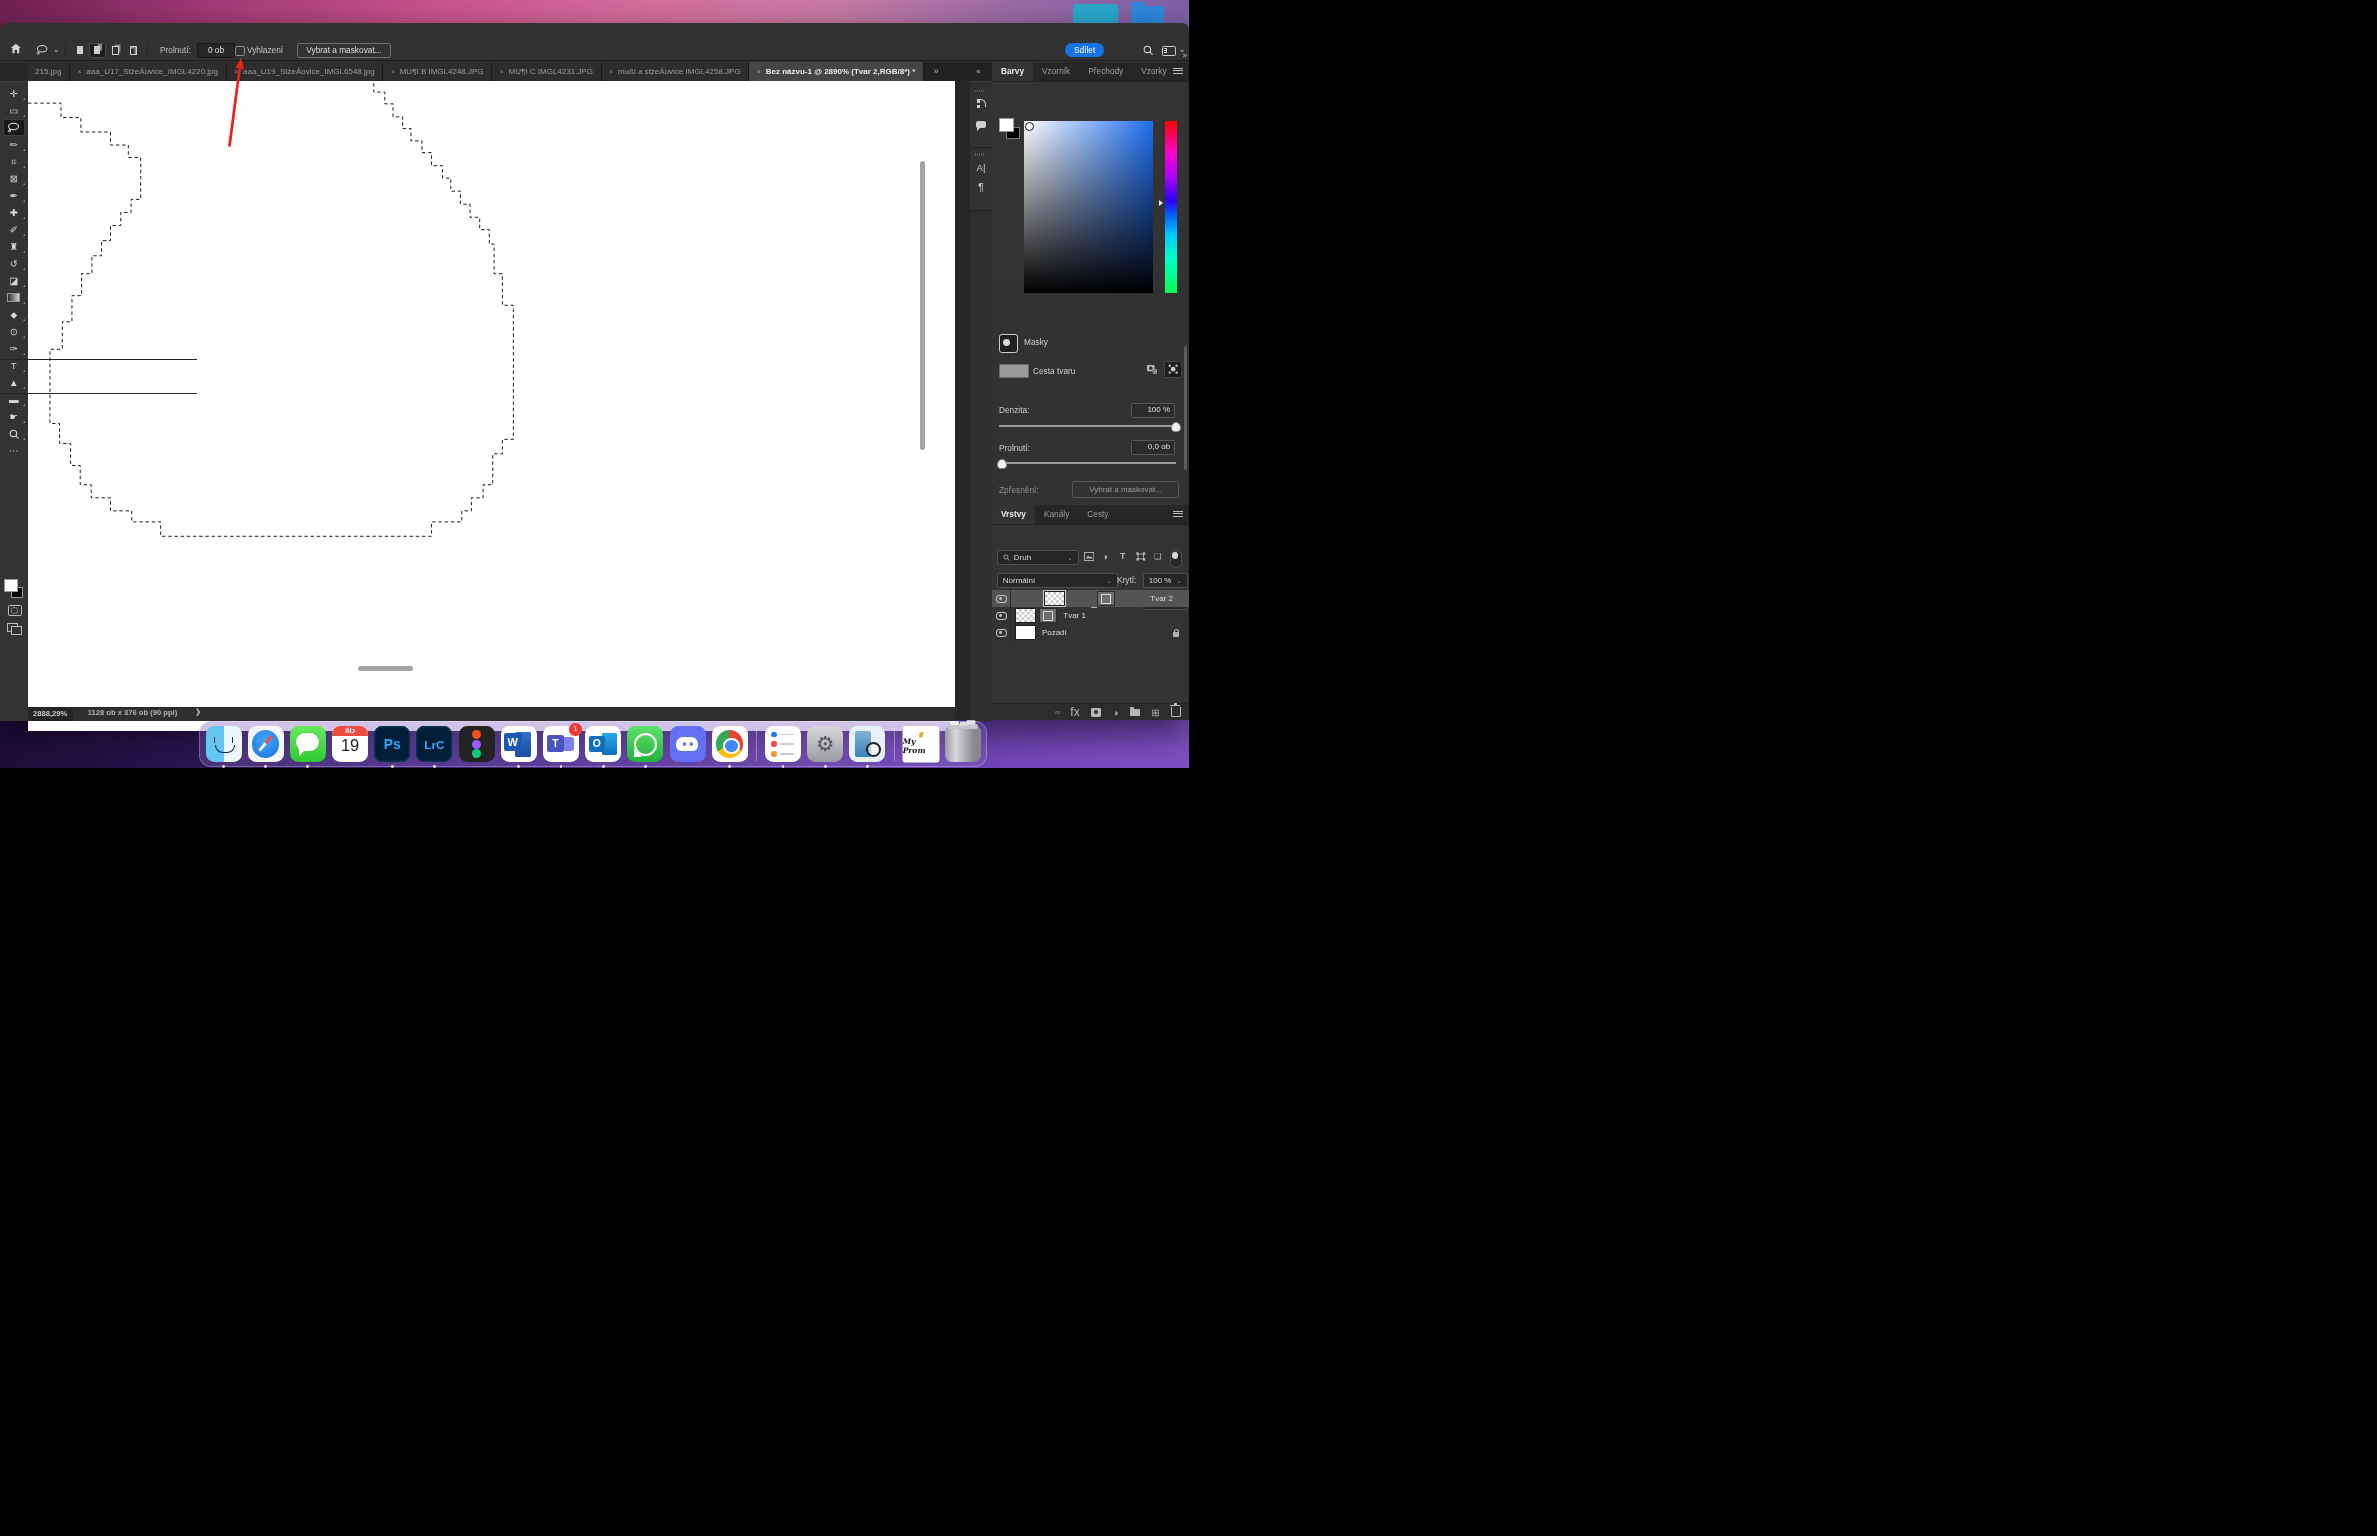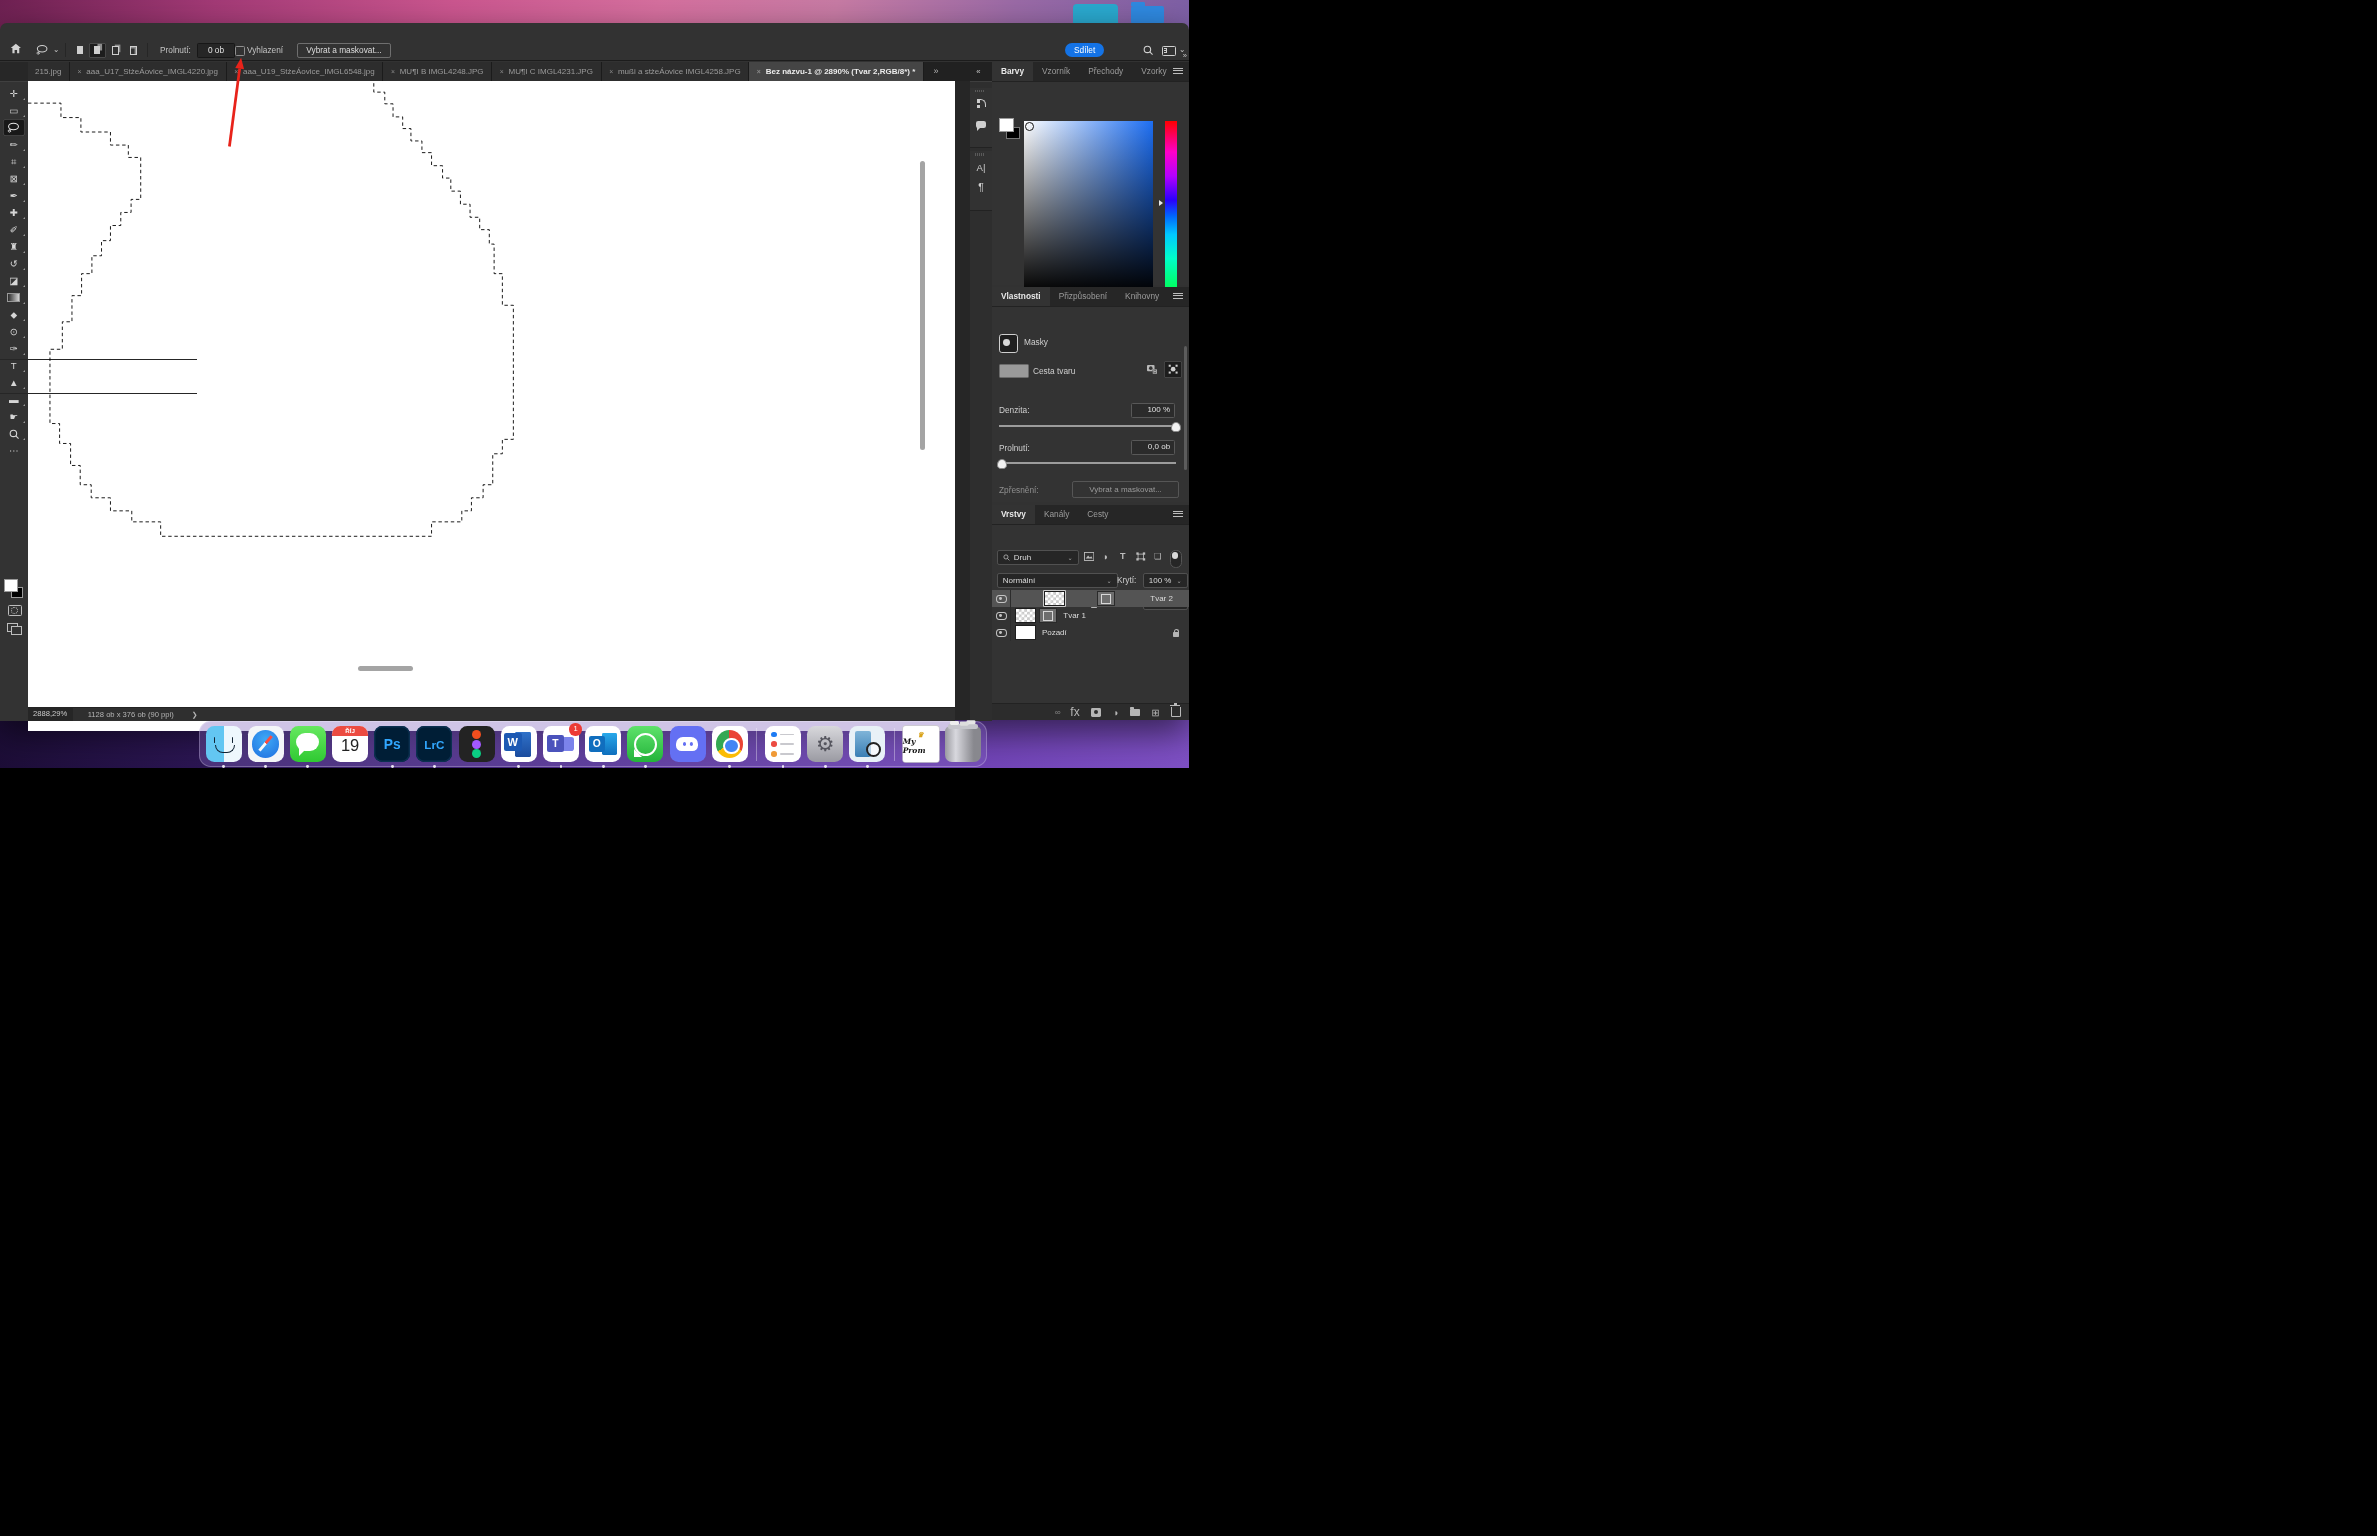--- a/index.html
+++ b/index.html
@@ -51,21 +51,21 @@
   #fgbg .fg{position:absolute;left:0;top:0;width:11.7px;height:10.3px;background:#fff;border:0.7px solid #9a9a9a;z-index:2;}
   #fgbg .bg{position:absolute;right:0;bottom:0;width:10.3px;height:9px;background:#000;border:0.7px solid #9a9a9a;box-shadow:inset 0 0 0 0.7px #000;}
   .qmask{left:7.6px;top:523px;width:12.4px;height:9px;border:1px solid #bdbdbd;border-radius:1.4px;}
   .qmask:before{content:"";position:absolute;left:2.8px;top:0.7px;width:4.8px;height:4.8px;border:0.7px dotted #bdbdbd;border-radius:50%;}
   .smode{left:6.9px;top:541px;width:9px;height:6.9px;border:1px solid #bdbdbd;}
   .smode:before{content:"";position:absolute;left:3.4px;top:2.1px;width:9px;height:6.9px;border:1px solid #bdbdbd;background:#333;}
   
   #canvas{left:27.5px;top:58px;width:927px;height:650px;background:#ffffff;}
   #vscroll{left:920px;top:138px;width:4.8px;height:289px;background:rgba(90,90,90,.55);border-radius:2.8px;}
   #hscroll{left:358px;top:643px;width:55px;height:4.8px;background:rgba(90,90,90,.55);border-radius:2.8px;}
-  #statusbar{left:27.5px;top:684px;width:927px;height:12.4px;background:#2f2f2f;border-top:0.7px solid #242424;color:#c9c9c9;font-size:7.6px;display:flex;align-items:center;}
+  #statusbar{left:27.5px;top:684px;width:927px;height:12.4px;background:#2f2f2f;border-top:0.7px solid #242424;color:#c9c9c9;font-size:7.6px;display:flex;align-items:flex-start;font-weight:bold;}
   #zoombox{background:#262626;height:12.4px;line-height:12.4px;padding:0 5.5px;margin-right:15px;}
   #docinfo{color:#b4b4b4;}
   #status-chev{margin-left:18px;color:#b4b4b4;font-size:6.9px;}
   
   #gapcol{left:955px;top:58px;width:15px;height:639px;background:#262626;}
   #iconstrip{left:970px;top:58px;width:22px;height:639px;background:#2e2e2e;border-top:0.7px solid #3e3e3e;}
   .strip-sec{position:absolute;left:0;width:22px;background:#323232;border-bottom:0.7px solid #222;}
   .handle{width:12.4px;height:2.1px;margin:2.1px auto 1.4px;background:repeating-linear-gradient(90deg,#5a5a5a 0 0.7px,transparent 0.7px 2.1px);}
   .strip-ic{width:22px;height:20.6px;display:flex;align-items:center;justify-content:center;color:#cfcfcf;font-size:9px;}
   .bubble{width:10.3px;height:7.6px;background:#cfcfcf;border-radius:2.1px;position:relative;}
@@ -379,28 +379,20 @@
   </div>
   <div class="abs mini-fgbg">
       <span class="fg"></span>
       <span class="bg"></span>
     </div>
   <div class="abs" id="colorfield"></div>
   <div class="abs" id="colormarker"></div>
   <div class="abs" id="huebar"></div>
   <div class="abs" id="huemarker"></div>
 
-  <div class="pgroup" style="top:264px;height:215px">
-    <div class="tabstrip" id="props-tabs">
-      <span class="ptab active">Vlastnosti</span>
-        <span class="ptab">Přizpůsobení</span>
-        <span class="ptab">Knihovny</span>
-        <span class="burger"></span>
-    </div>
-  </div>
   <div class="abs maskicon"></div>
   <span class="abs plabel" style="left:1024px;top:314px">Masky</span>
   <div class="abs divline" style="top:336px"></div>
   <div class="abs shape-thumb"></div>
   <span class="abs plabel" style="left:1033px;top:343px">Cesta tvaru</span>
   <span class="abs vm-btn" style="left:1143px;top:338px">
     <svg width="10.3" height="9" viewBox="0 0 15 13">
         <rect x="0" y="0" width="11" height="9" rx="1.5" fill="#b9b9b9"></rect>
         <circle cx="5.5" cy="4.5" r="2.6" fill="#333"></circle>
         <rect x="8" y="6" width="7" height="7" rx="1" fill="#333"></rect>

